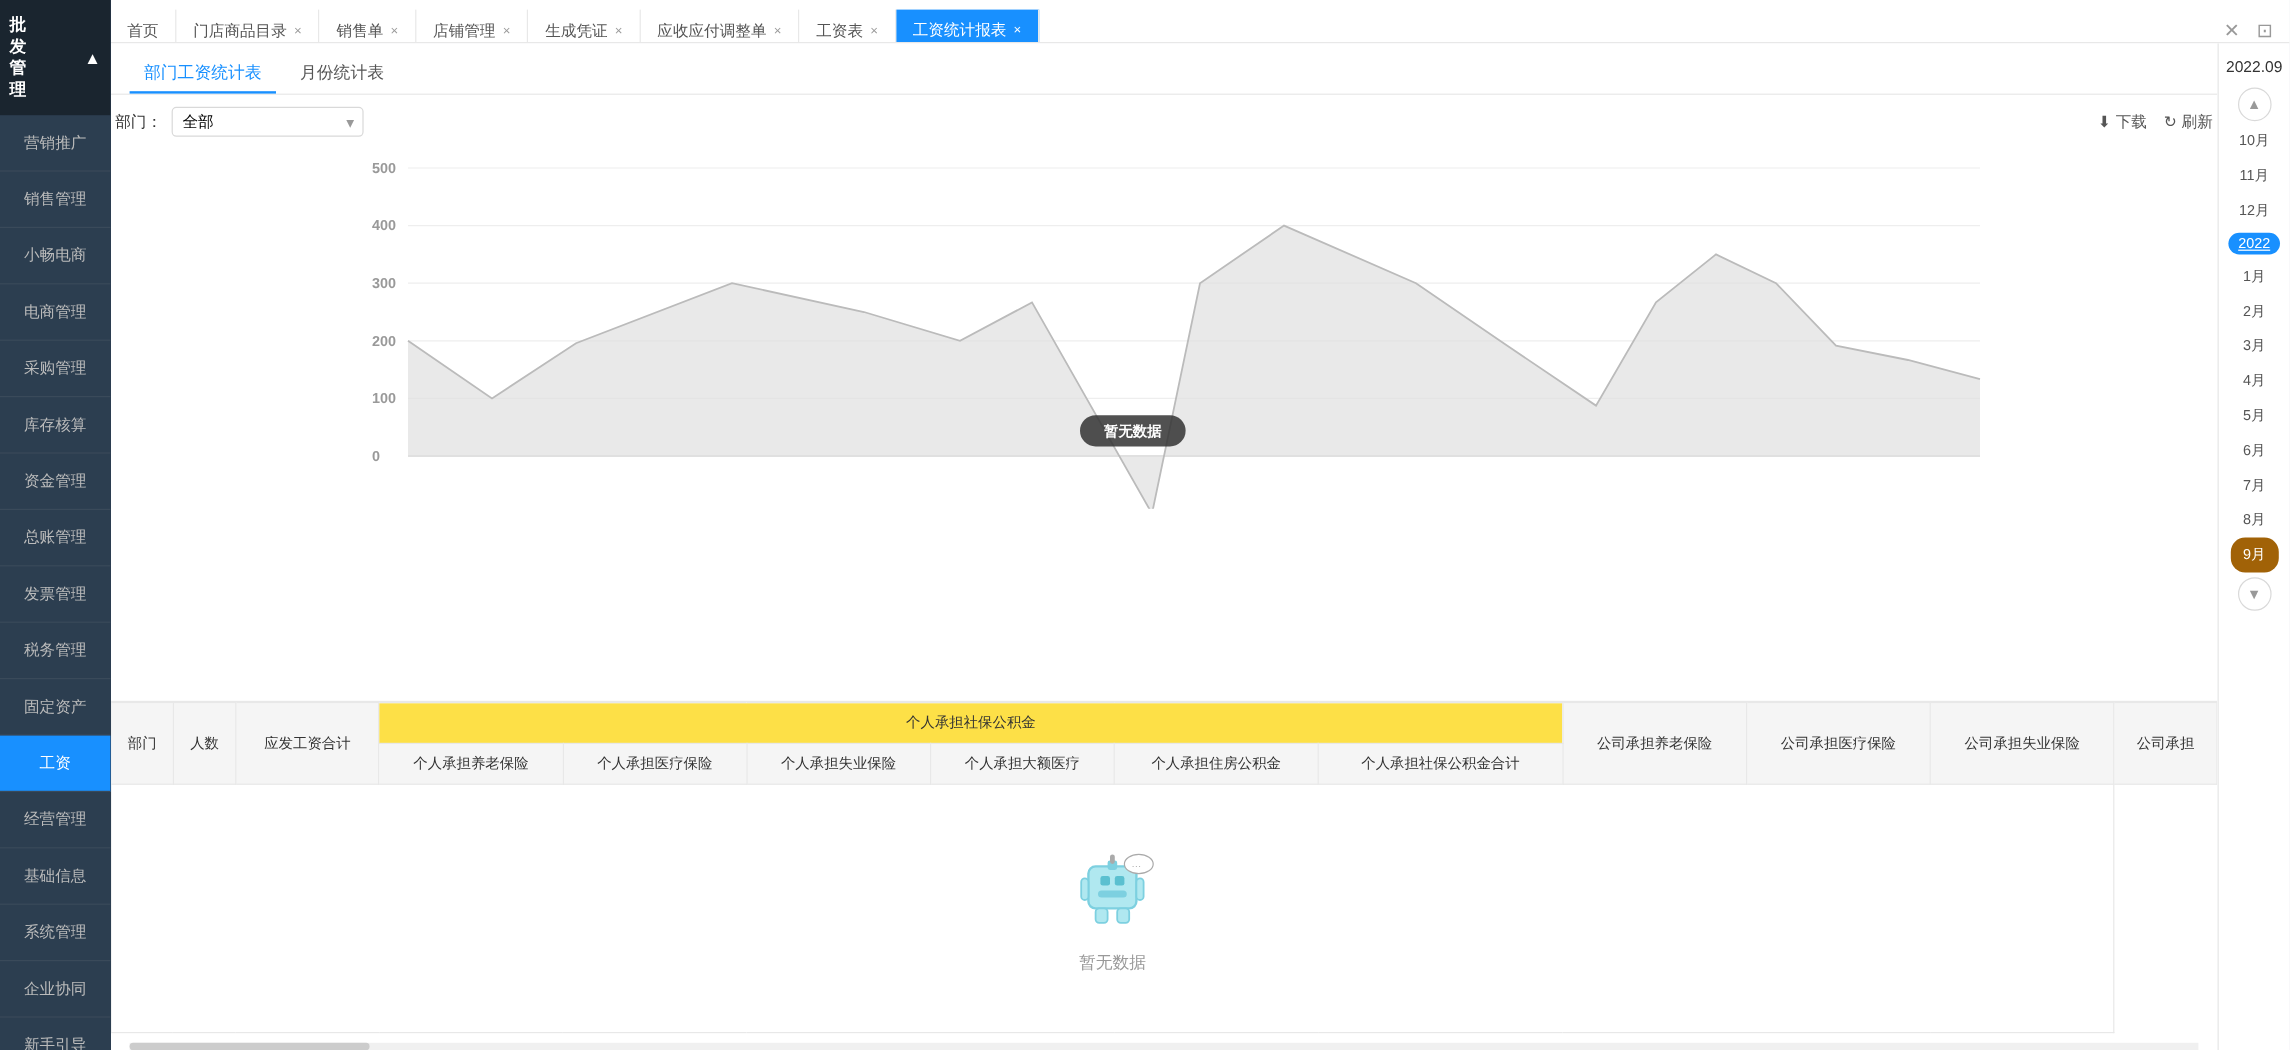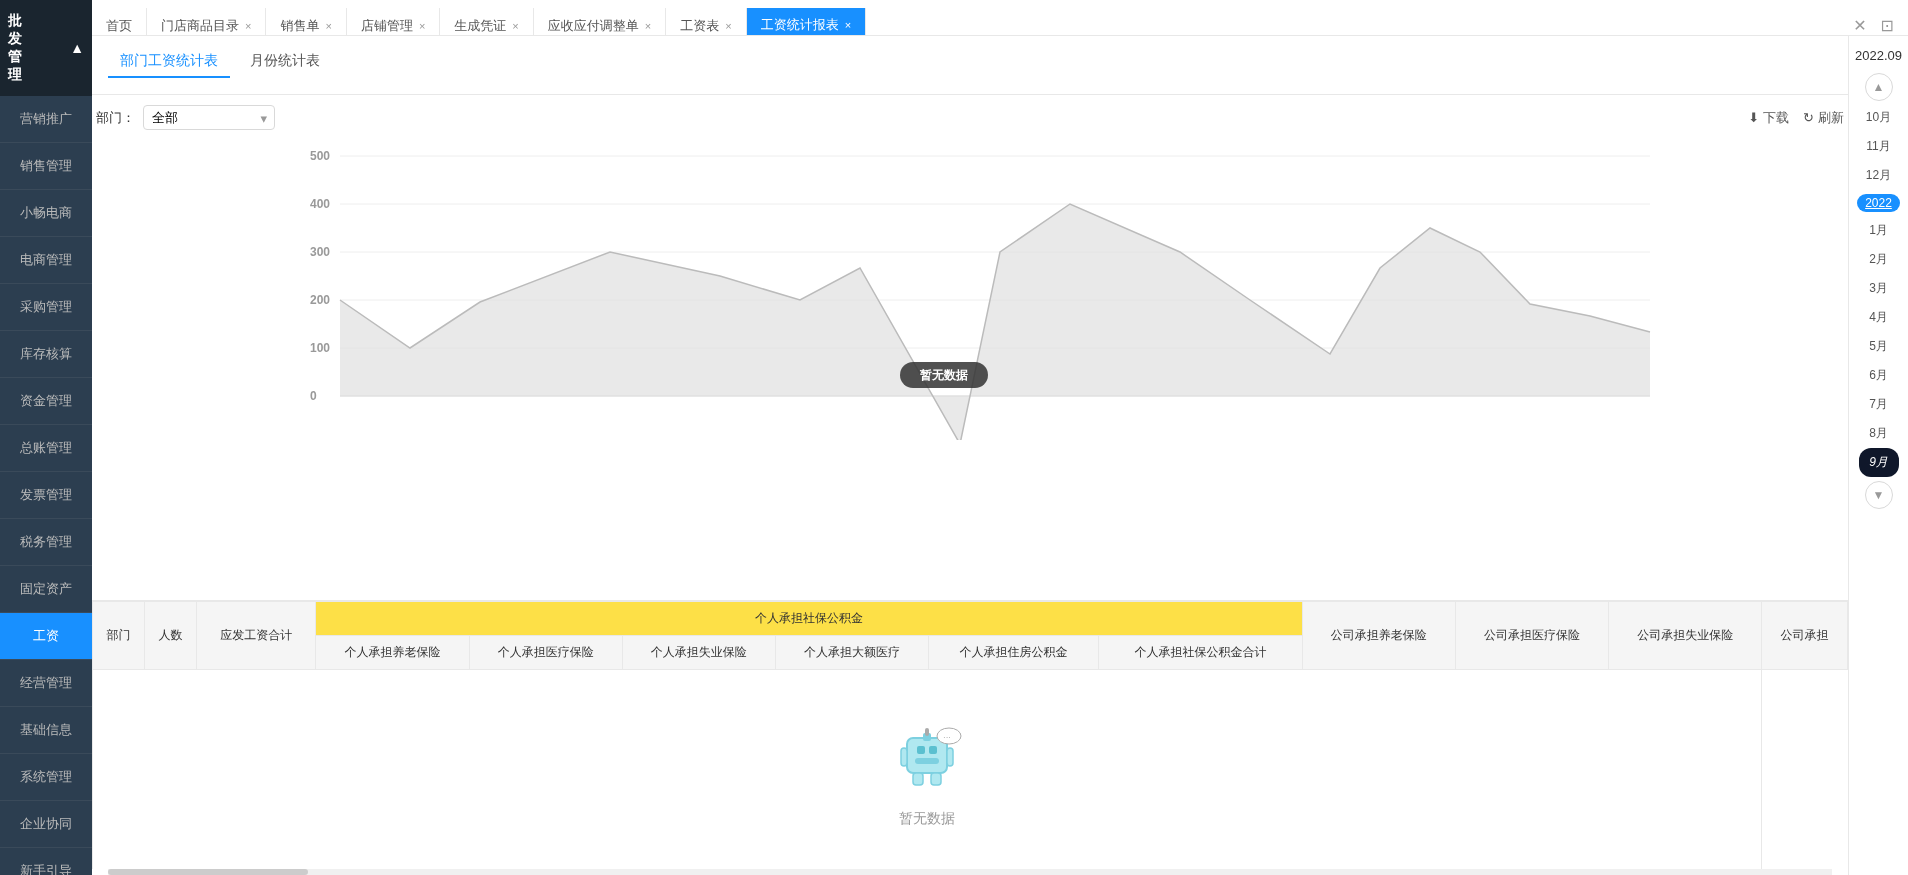--- a/index.html
+++ b/index.html
@@ -102,21 +102,21 @@
       background: #fff;
       display: flex;
       flex-direction: column;
       overflow: hidden;
     }
 
     
     .sub-tabs {
       display: flex;
       align-items: flex-end;
-      padding: 10px 16px 16px;
+      padding: 10px 16px 0;
       border-bottom: 1px solid #e8e8e8;
       flex-shrink: 0;
     }
     .sub-tab {
       padding: 6px 12px;
       margin-right: 8px;
       cursor: pointer;
       font-size: 14px;
       color: #555;
       border-bottom: 2px solid transparent;
@@ -142,21 +142,21 @@
     .dept-label { font-size: 13px; color: #333; }
     .dept-select {
       border: 1px solid #d9d9d9;
       border-radius: 4px;
       padding: 4px 28px 4px 8px;
       font-size: 13px;
       background: #fff;
       appearance: none;
       cursor: pointer;
       position: relative;
-      width: 132px;
+      width: 160px;
     }
     .select-wrapper {
       position: relative;
       display: inline-block;
     }
     .select-wrapper::after {
       content: '▾';
       position: absolute;
       right: 8px;
       top: 50%;
@@ -561,20 +561,20 @@
       </div>
       <div class="timeline-item">
         <span>6月</span>
       </div>
       <div class="timeline-item">
         <span>7月</span>
       </div>
       <div class="timeline-item">
         <span>8月</span>
       </div>
-      <div class="timeline-item active" style="background:#0f172a;color:#fff;border-radius:12px;width:40px;margin:0 auto;font-style:italic;">
+      <div class="timeline-item active" style="background:#a16207;color:#fff;border-radius:12px;width:40px;margin:0 auto;">
         <span>9月</span>
       </div>
       <div class="timeline-nav" style="margin-top:4px;">▼</div>
     </div>
 
   </div>
 </div>
 
 </body></html>

